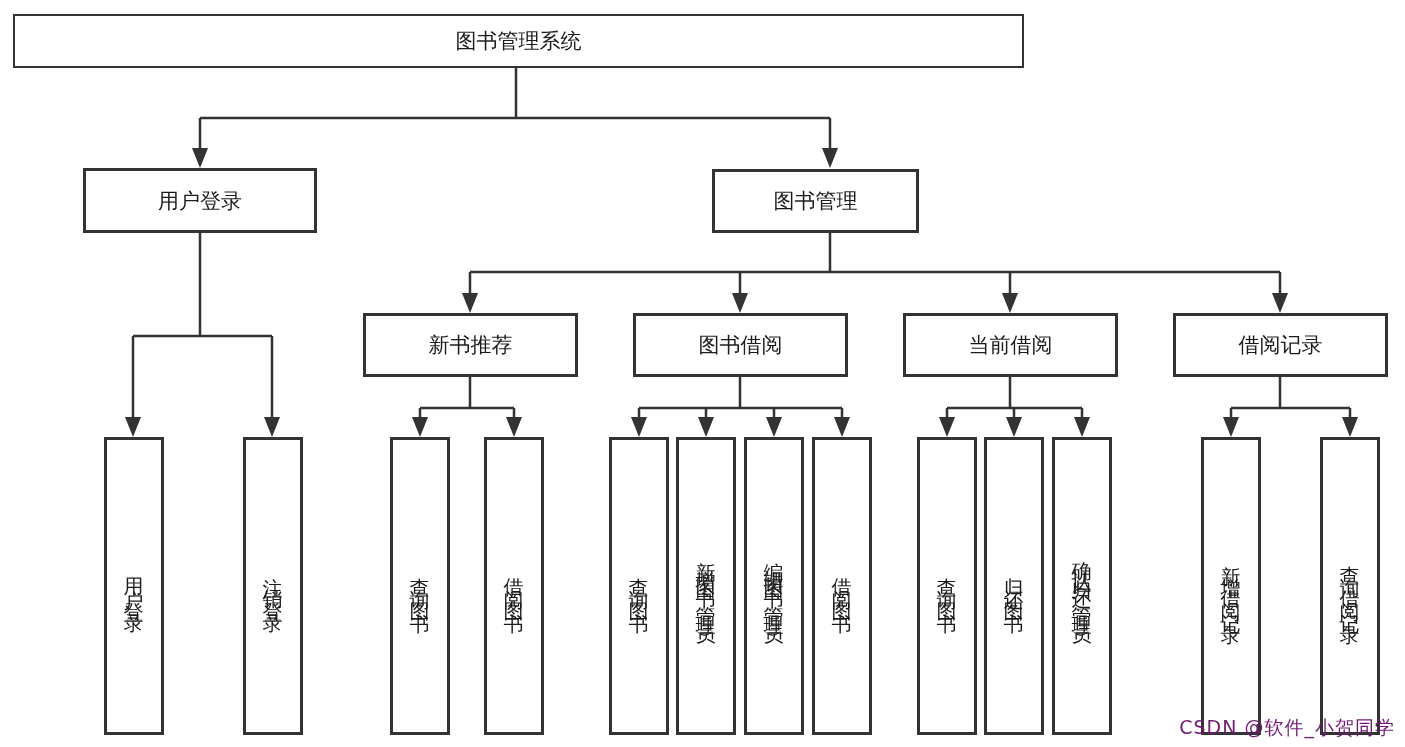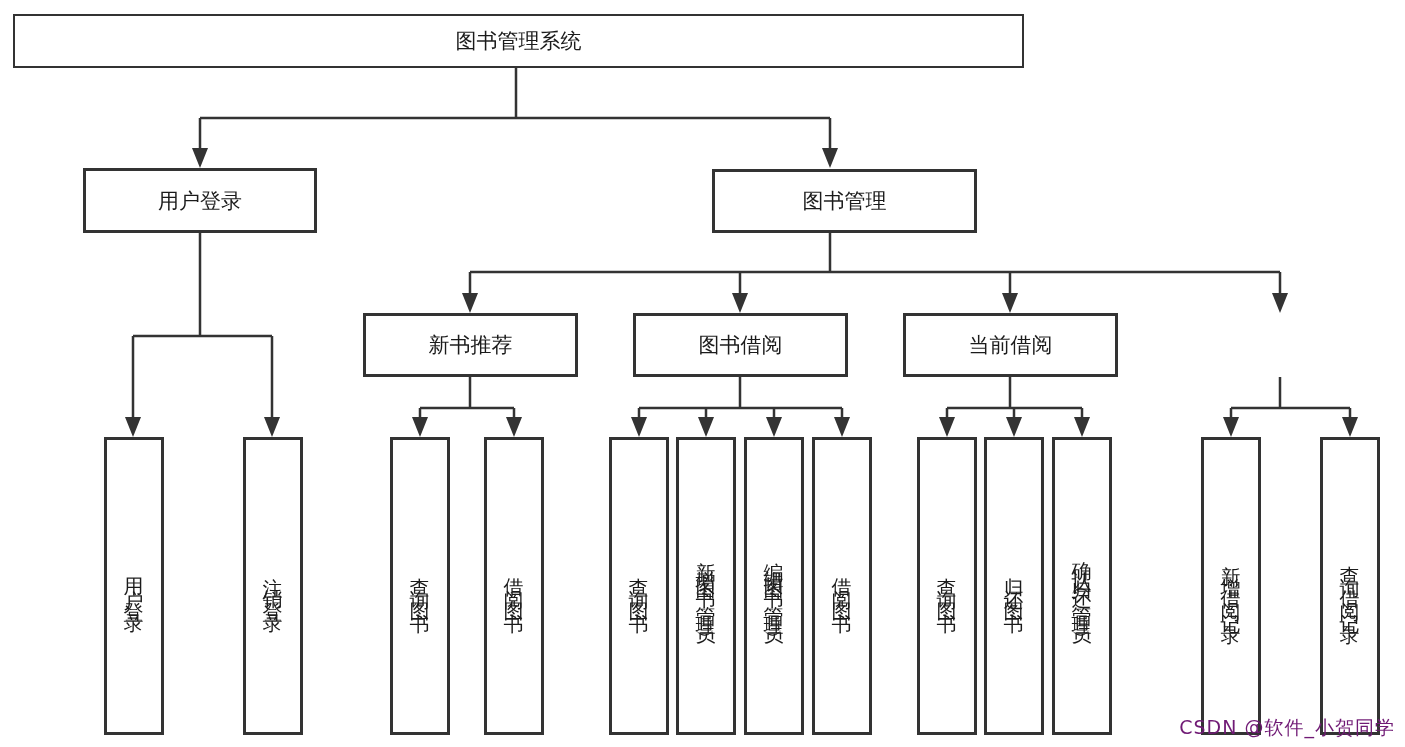--- a/index.html
+++ b/index.html
@@ -91,32 +91,35 @@
     </g>
   </svg>
 
   <div class="node root" style="left:13px; top:14px; width:1011px; height:54px;">
     <span>图书管理系统</span>
   </div>
 
   <div class="node branch" style="left:83px; top:168px; width:234px; height:65px;">
     <span>用户登录</span>
   </div>
-  <div class="node branch" style="left:712px; top:169px; width:265px; height:64px;">
+  <div class="node branch" style="left:712px; top:169px; width:207px; height:64px;">
     <span>图书管理</span>
   </div>
 
   <div class="node branch" style="left:633px; top:313px; width:215px; height:64px;">
     <span>图书借阅</span>
   </div>
   <div class="node branch" style="left:363px; top:313px; width:215px; height:64px;">
     <span>新书推荐</span>
   </div>
   <div class="node branch" style="left:903px; top:313px; width:215px; height:64px;">
     <span>当前借阅</span>
+  </div>
+  <div class="node branch" style="left:1173px; top:313px; width:215px; height:64px;">
+    <span>借阅记录</span>
   </div>
 
   <div class="node leaf" style="left:104px; top:437px; width:60px; height:298px;">
     <span>用户登录</span>
   </div>
   <div class="node leaf" style="left:243px; top:437px; width:60px; height:298px;">
     <span>注销登录</span>
   </div>
 
   <div class="node leaf" style="left:390px; top:437px; width:60px; height:298px;">

